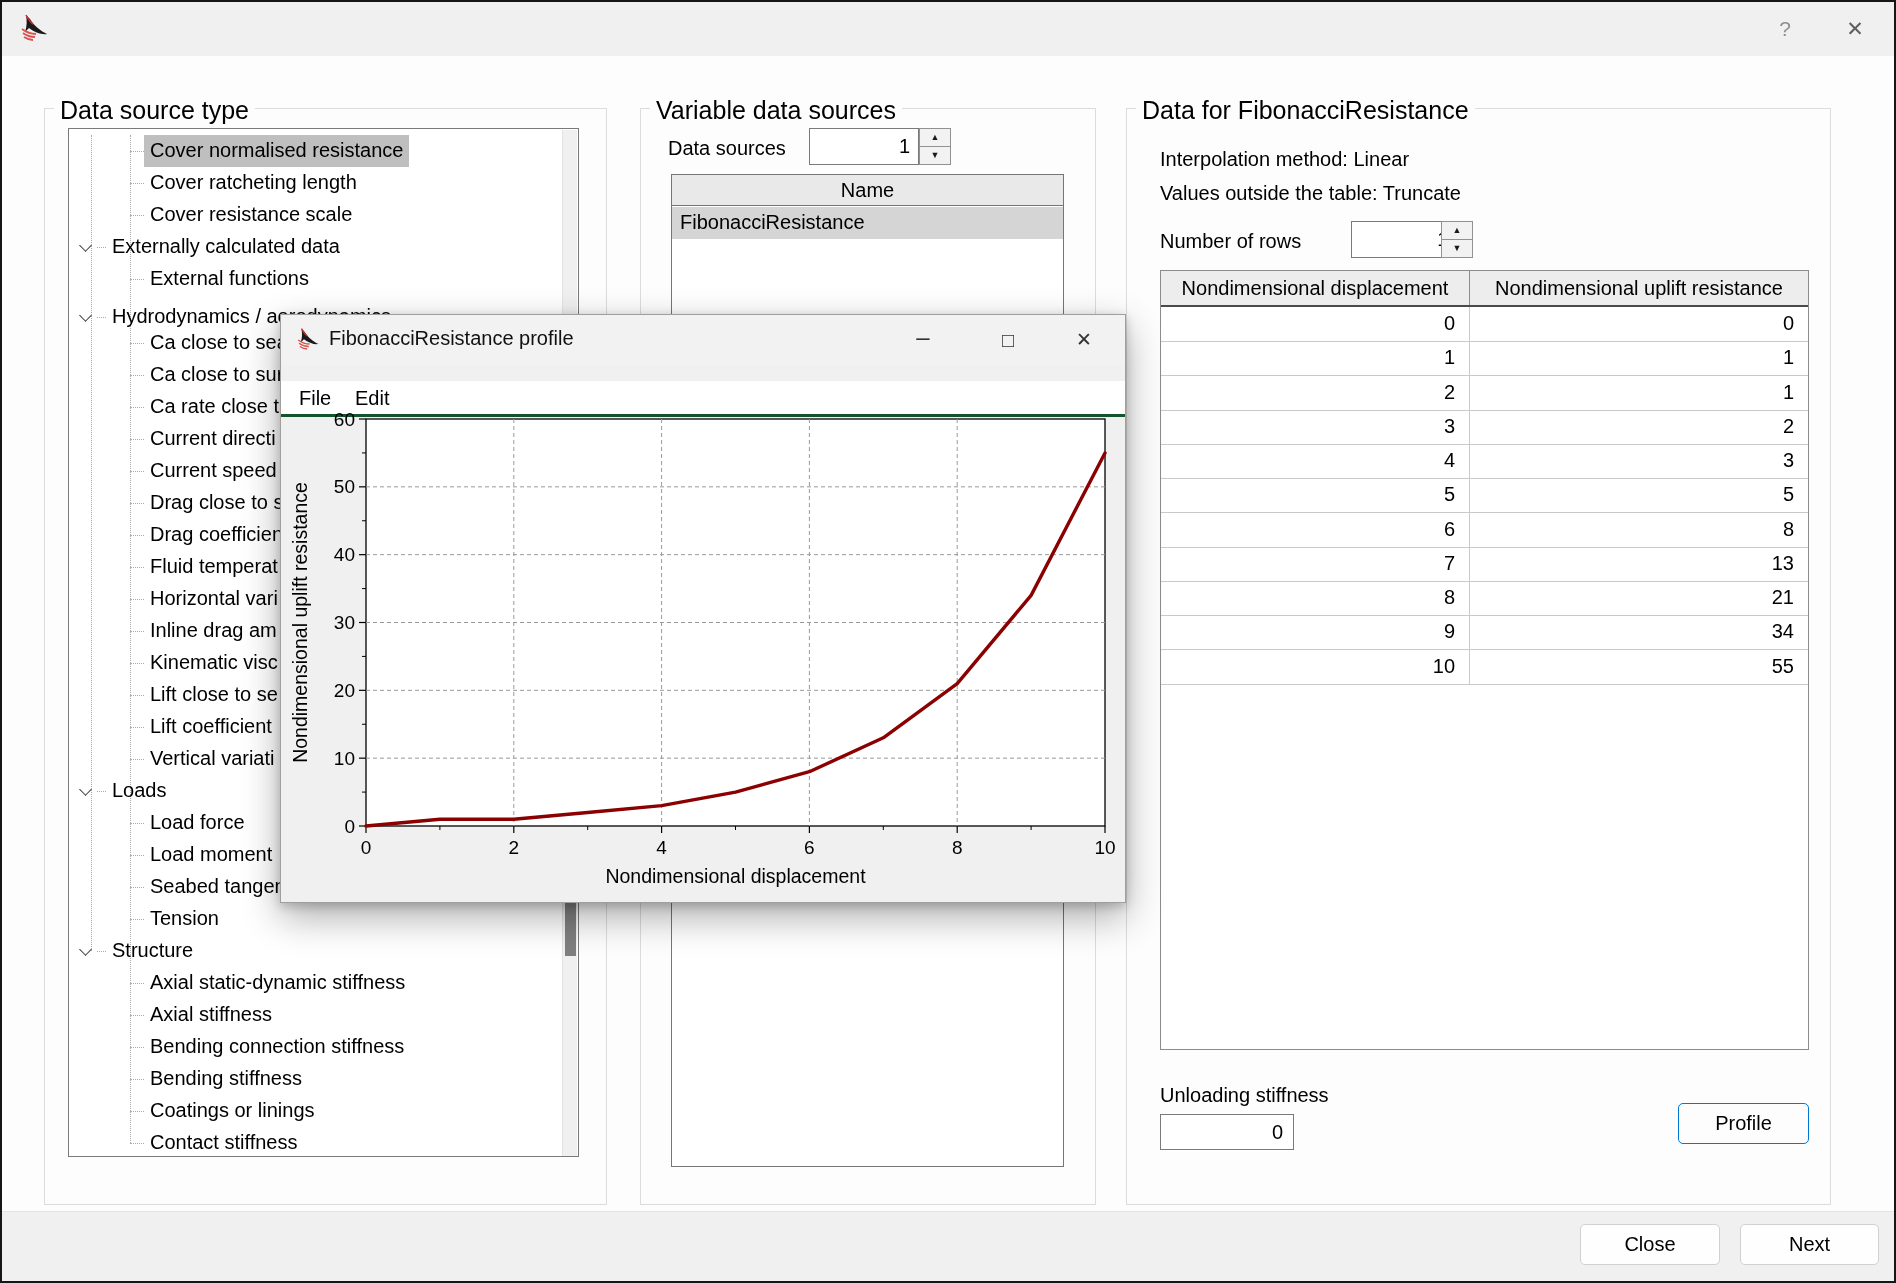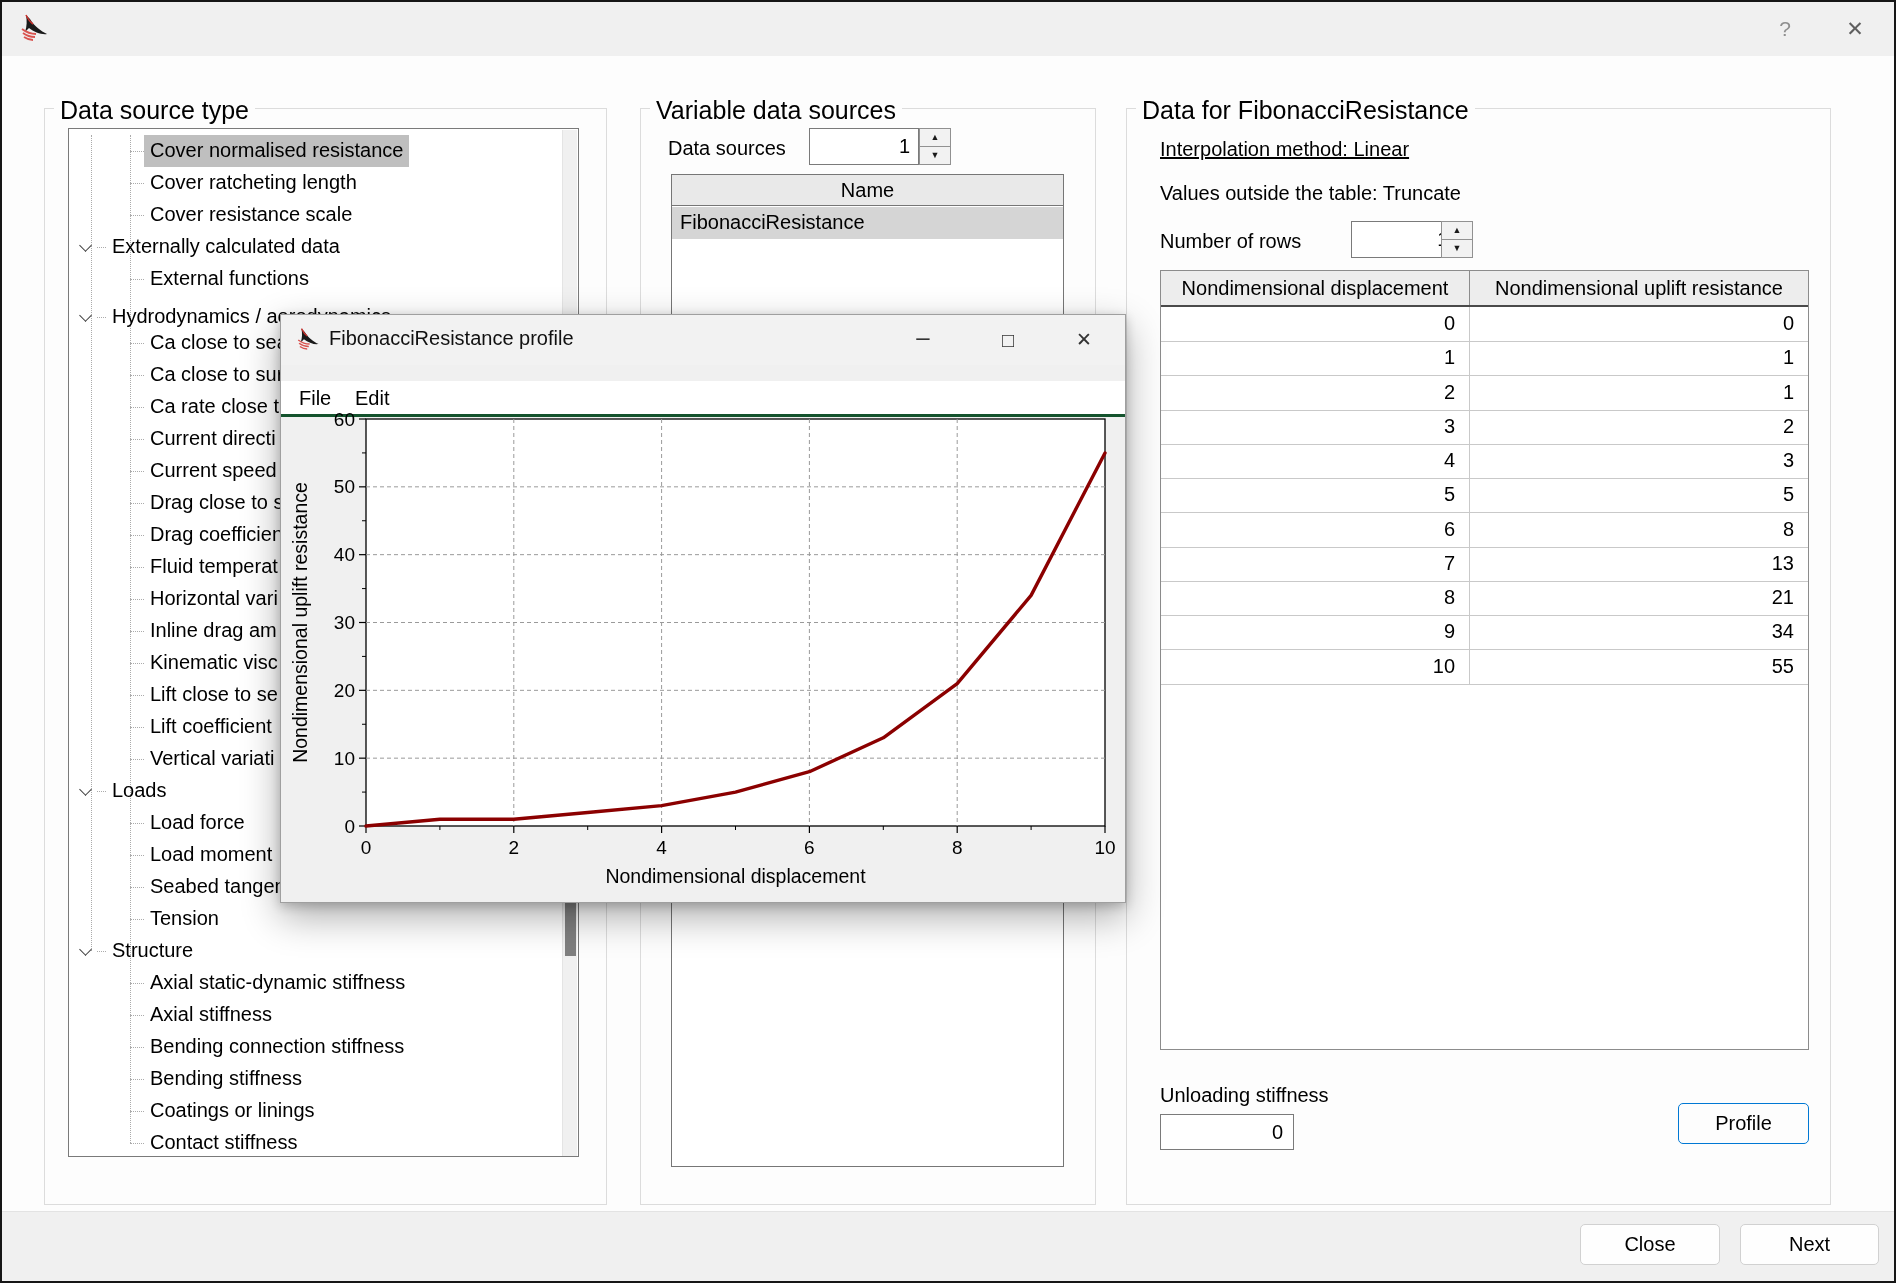--- a/index.html
+++ b/index.html
@@ -256,21 +256,21 @@
   <div class="name-table">
     <div class="name-head">Name</div>
     <div class="name-rows" id="name-rows">
         <div class="name-row sel" style="top: 0px;">FibonacciResistance</div>
       </div>
   </div>
 
   <div class="groupbox" style="left:1124px; top:106px; width:705px; height:1097px;">
     <span class="caption">Data for FibonacciResistance</span>
   </div>
-  <span class="plain-label" style="left:1158px; top:136px;text-decoration:underline;">Interpolation method: Linear</span>
+  <span class="plain-label" style="left:1158px; top:146px;">Interpolation method: Linear</span>
   <span class="plain-label" style="left:1158px; top:180px;">Values outside the table: Truncate</span>
   <span class="plain-label" style="left:1158px; top:228px;">Number of rows</span>
   <div class="spin-field" style="left:1349px; top:219px; width:116px; height:37px;">11</div>
   <div class="spin-btns" style="left:1439px; top:219px; height:37px;">
     <div class="spin-btn">▲</div>
     <div class="spin-btn">▼</div>
   </div>
 
   <div class="data-table">
     <div class="data-head">

